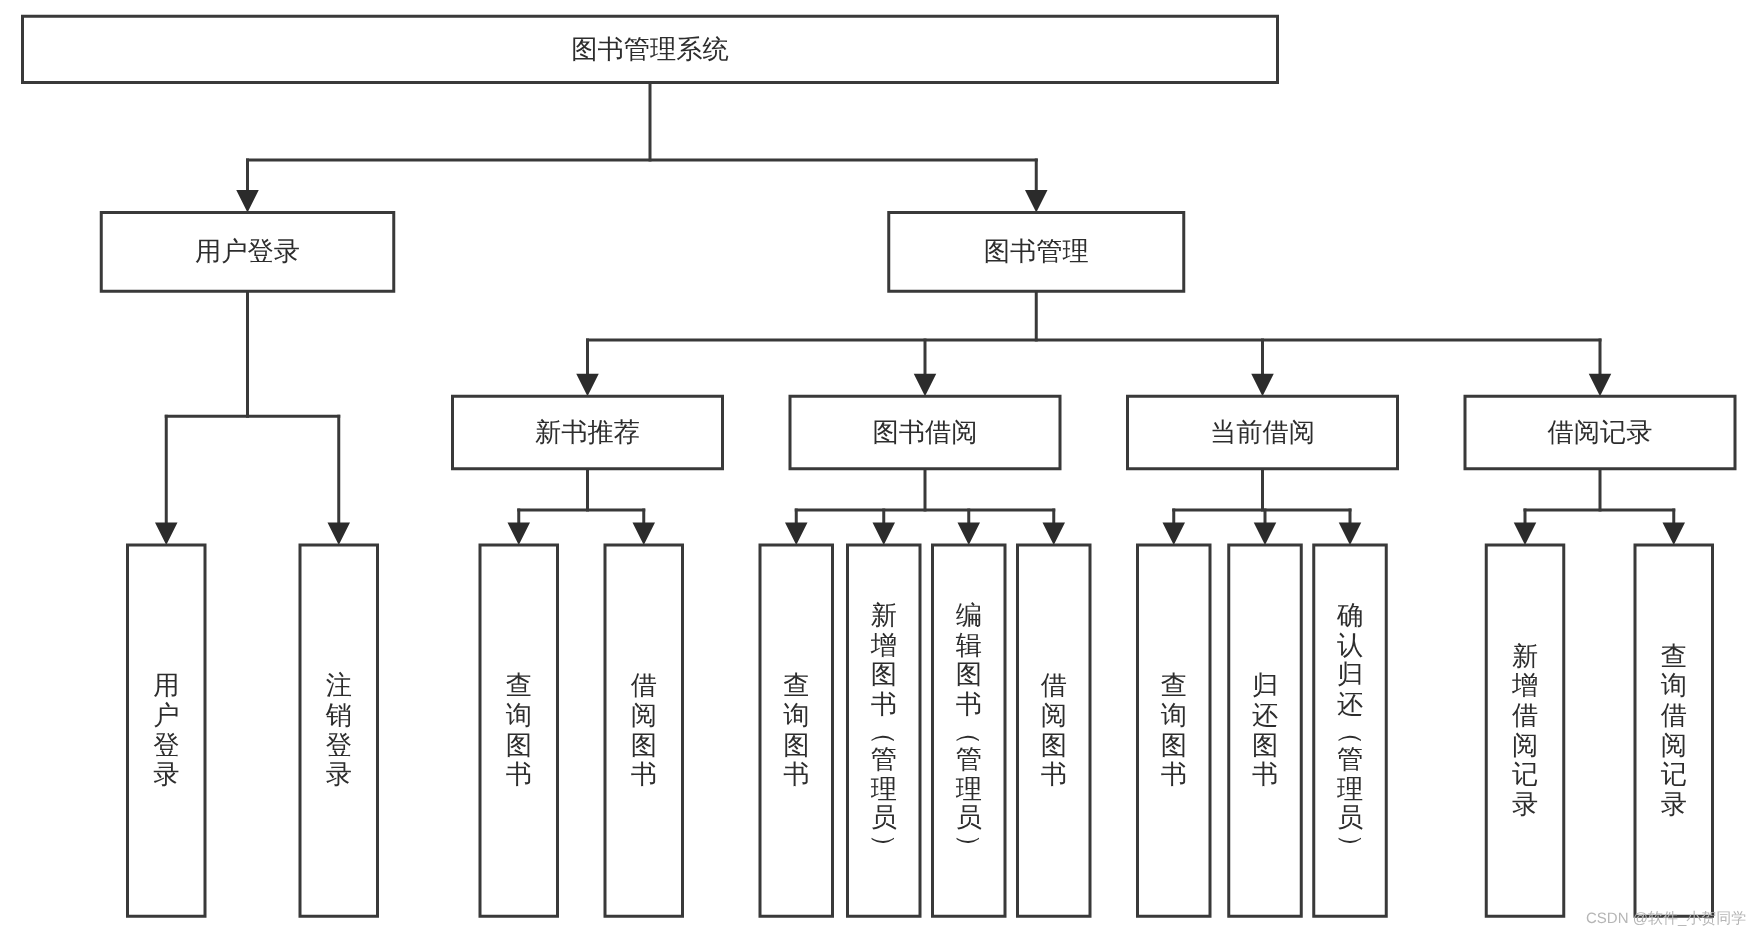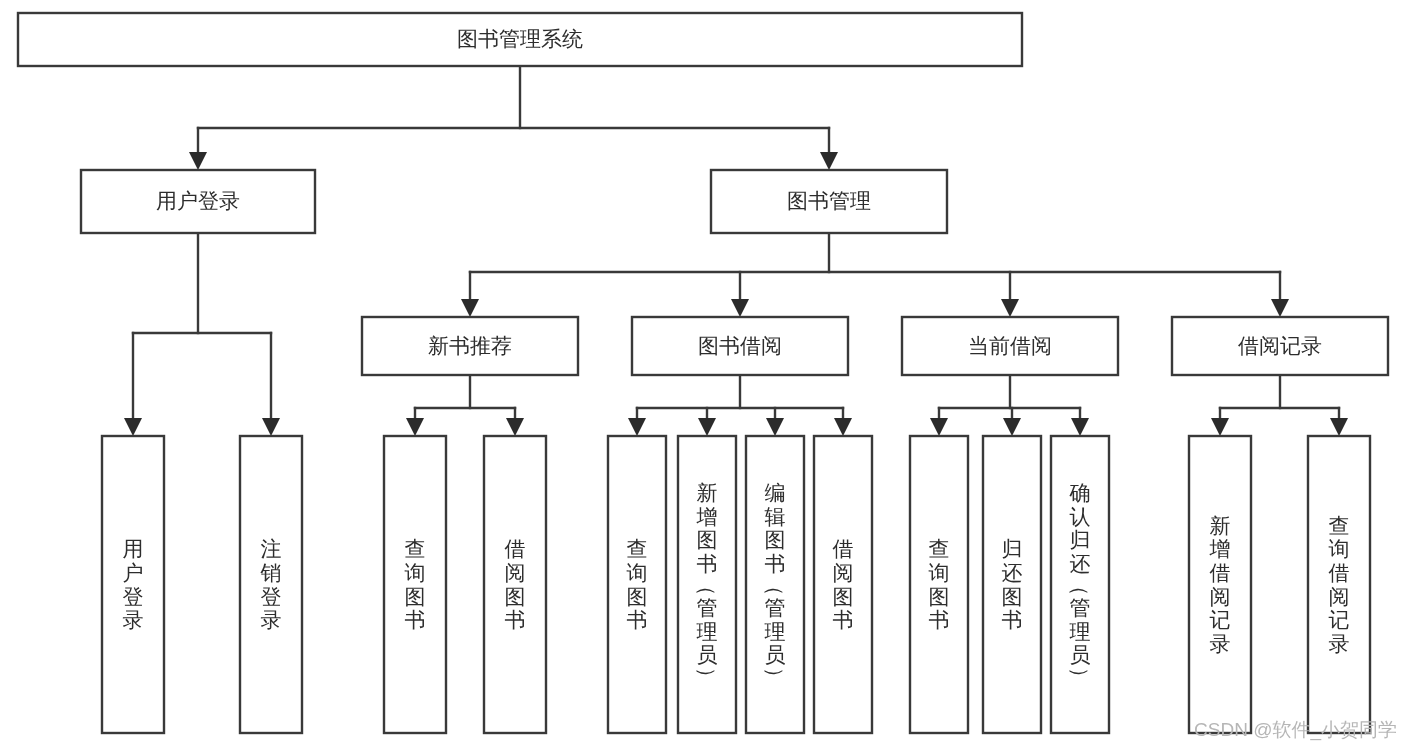--- a/index.html
+++ b/index.html
@@ -61,21 +61,21 @@
     pointer-events: none;
     text-align: center;
   }
   .vert-char {
     display: block;
   }
   .watermark {
     position: absolute;
     right: 8px;
     bottom: 4px;
-    font-size: 19px;
+    font-size: 12px;
     color: #b6b6b6;
     font-family: "Liberation Sans", "DejaVu Sans", sans-serif;
     white-space: nowrap;
   }
 </style>
 </head>
 <body>
 
 <div id="diagram-root">
 

